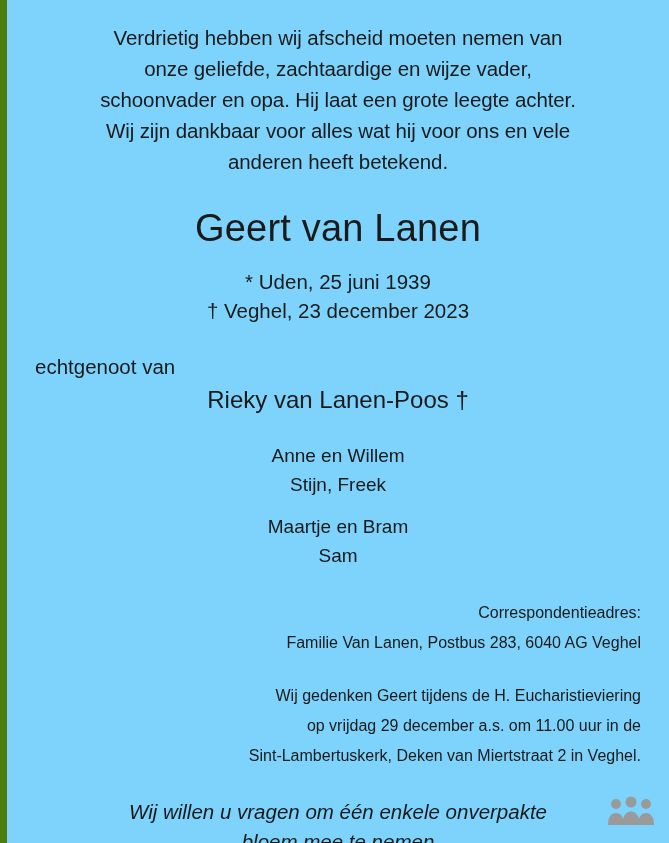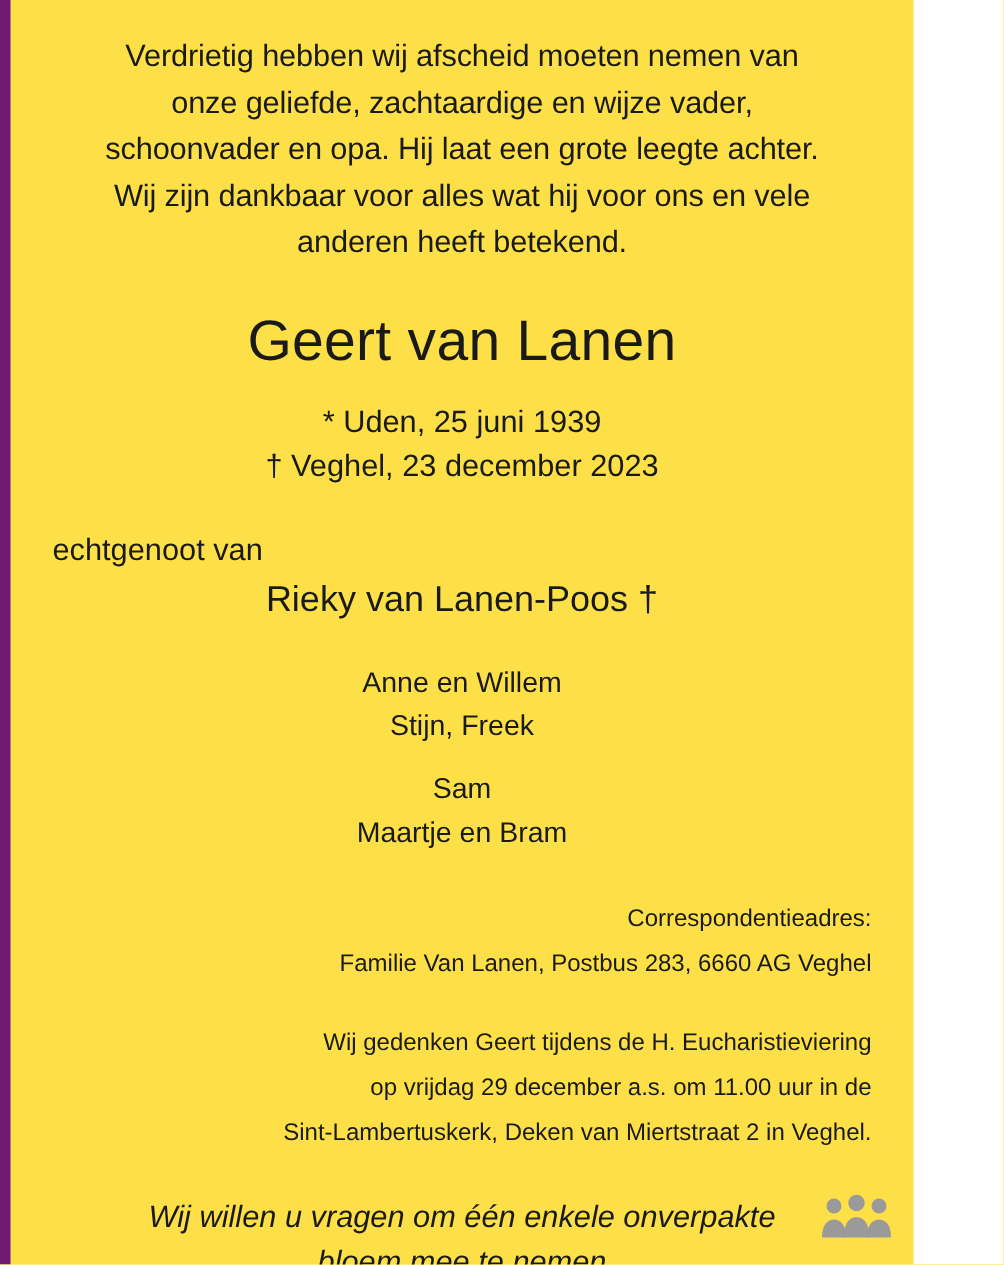--- a/index.html
+++ b/index.html
@@ -10,25 +10,25 @@
     width: 669px;
     height: 843px;
     background: #ffffff;
     font-family: "Liberation Sans", sans-serif;
     color: #1a1a1a;
     position: relative;
     overflow: hidden;
   }
   .page {
     position: relative;
-    width: 609px;
+    width: 669px;
     height: 843px;
     box-sizing: border-box;
-    border-left: 7px solid #701a75;
-    background: #fde047;
+    border-left: 7px solid #4d7c0f;
+    background: #7dd3fc;
   }
   .inner {
     position: relative;
     box-sizing: border-box;
     padding: 22px 28px 0 28px;
     height: 100%;
   }
   .intro {
     text-align: center;
     font-size: 20.5px;
@@ -125,28 +125,28 @@
 
     <div class="spouse-label">echtgenoot van</div>
     <div class="spouse-name">Rieky van Lanen-Poos †</div>
 
     <div class="family">
       <div class="family-group">
         <div>Anne en Willem</div>
         <div>Stijn, Freek</div>
       </div>
       <div class="family-group">
+        <div>Maartje en Bram</div>
         <div>Sam</div>
-        <div>Maartje en Bram</div>
       </div>
     </div>
 
     <div class="block-left correspondence">
       <div>Correspondentieadres:</div>
-      <div>Familie Van Lanen, Postbus 283, 6660 AG  Veghel</div>
+      <div>Familie Van Lanen, Postbus 283, 6040 AG  Veghel</div>
     </div>
 
     <div class="block-left service">
       <div>Wij gedenken Geert tijdens de H. Eucharistieviering</div>
       <div>op vrijdag 29 december a.s. om 11.00 uur in de</div>
       <div>Sint-Lambertuskerk, Deken van Miertstraat 2 in Veghel.</div>
     </div>
 
     <div class="request">
       <div>Wij willen u vragen om één enkele onverpakte</div>

